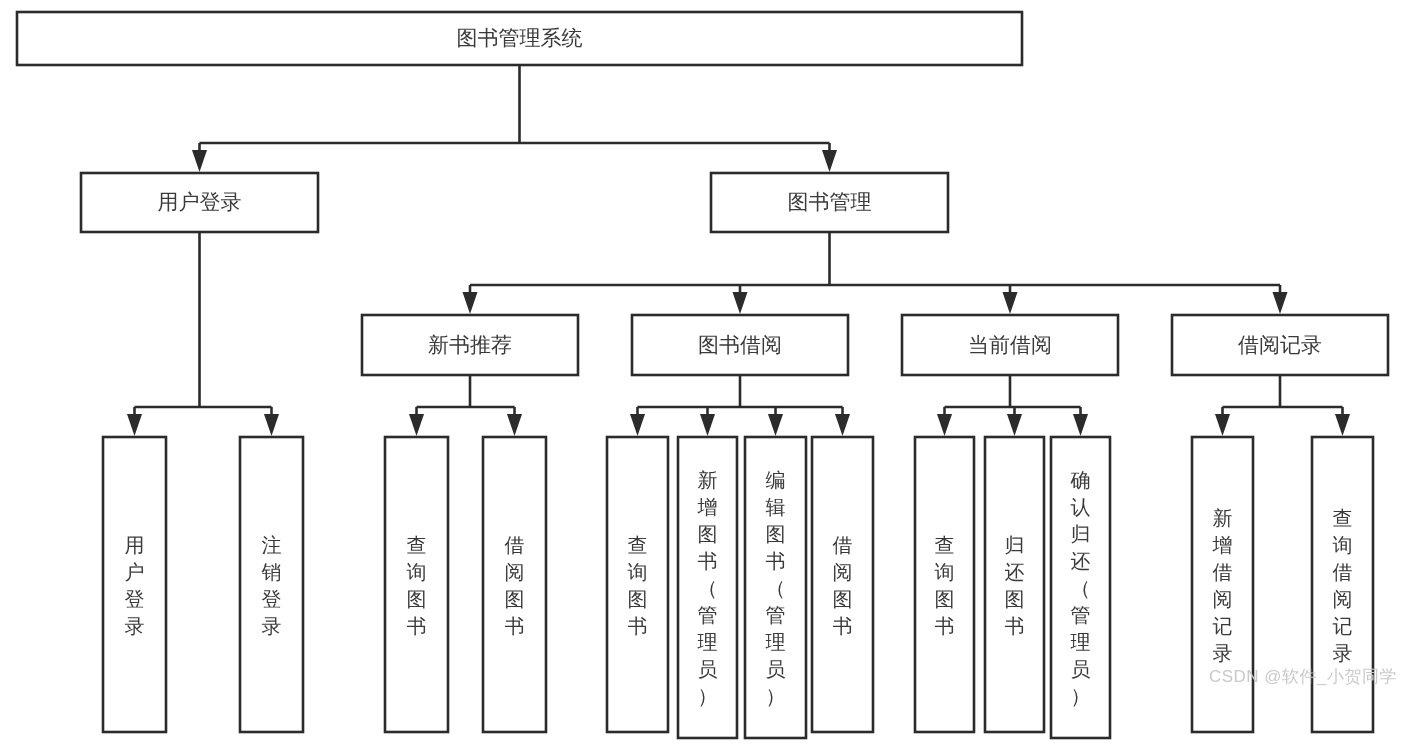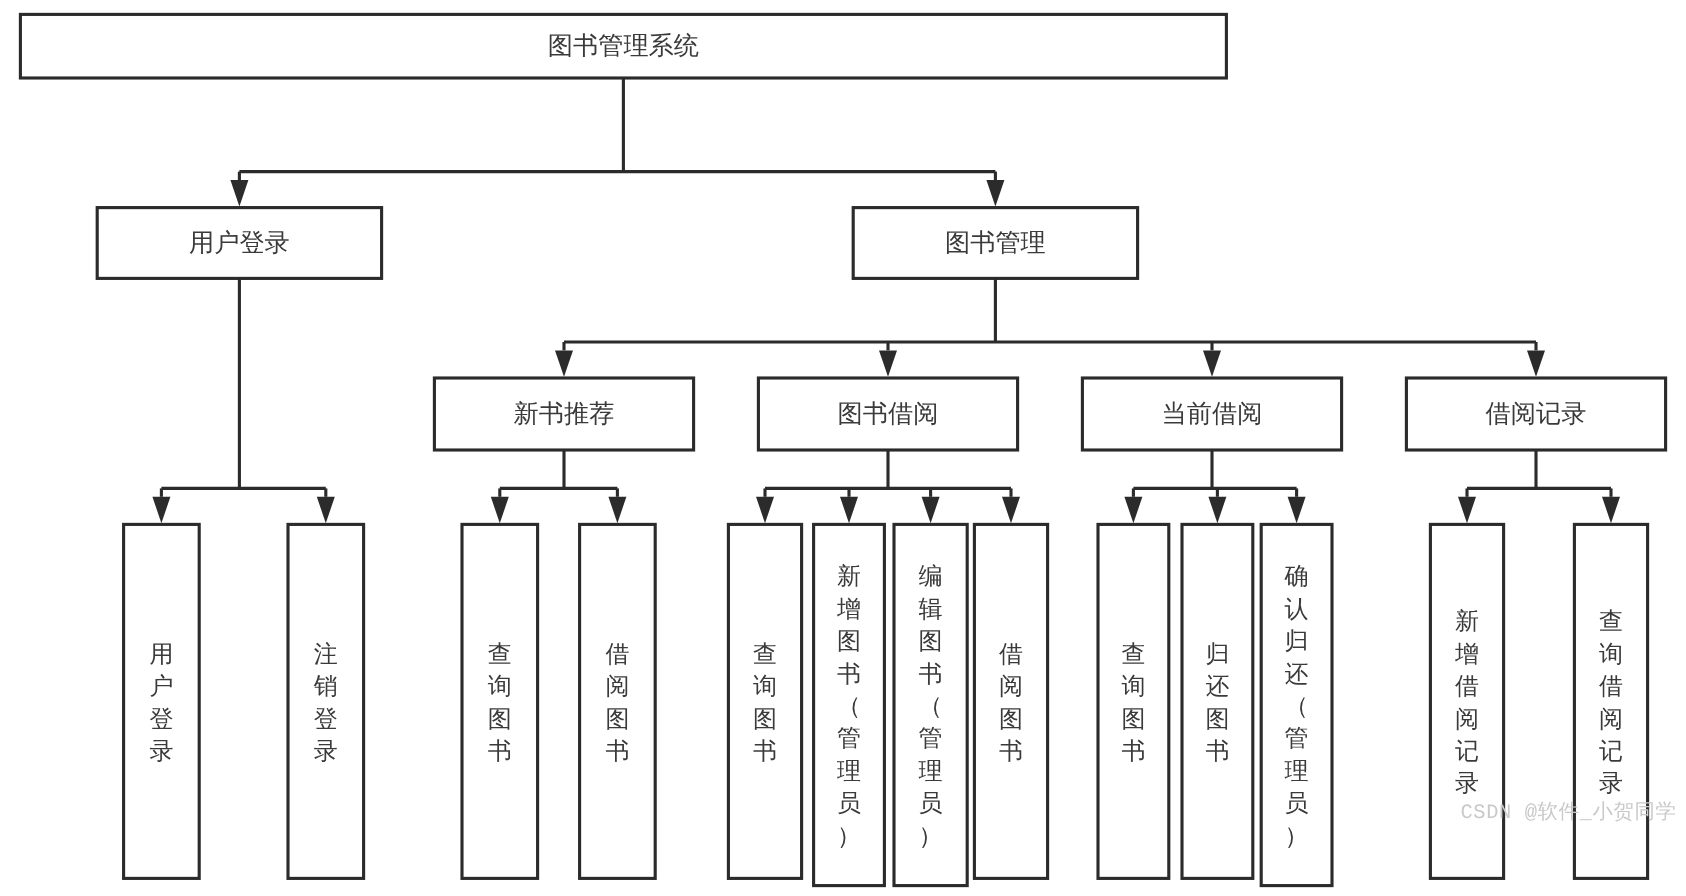--- a/index.html
+++ b/index.html
@@ -54,21 +54,21 @@
     font-family: "Liberation Sans", "DejaVu Sans", sans-serif;
     font-size: 20px;
     text-anchor: middle;
   }
   .watermark {
     position: absolute;
     right: 8px;
     bottom: 6px;
     color: #c9c9c9;
     font-size: 17px;
-    font-family: Liberation Mono, monospace;
+    font-family: Liberation Sans, sans-serif;
     letter-spacing: 0.5px;
     white-space: nowrap;
     user-select: none;
   }
 </style>
 </head>
 <body>
 
 <div id="diagram-root">
   <svg id="tree-svg" viewBox="0 0 1405 747">

